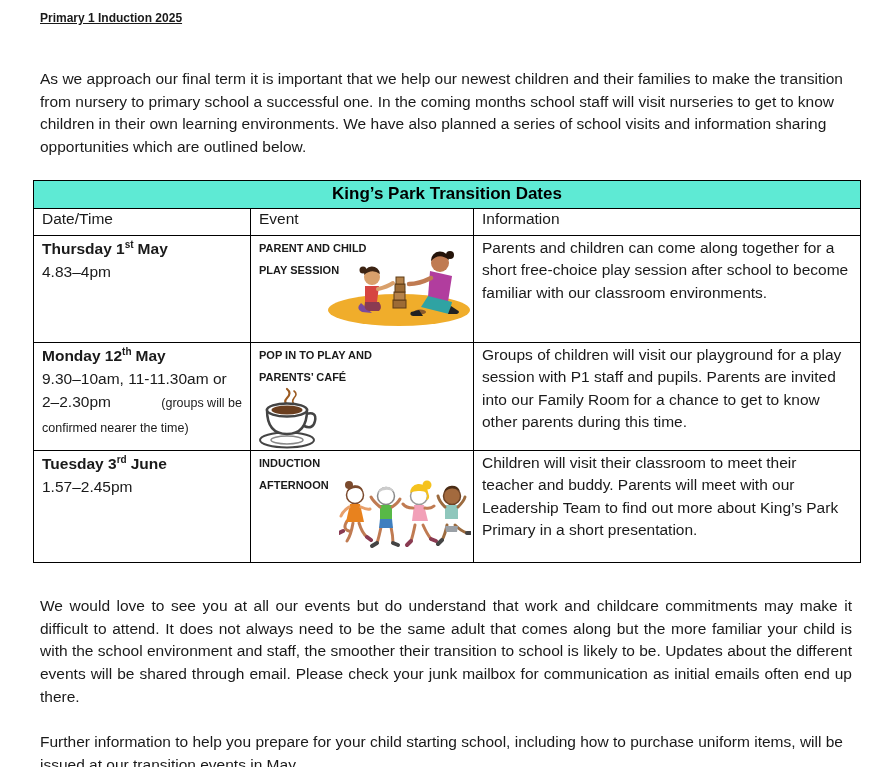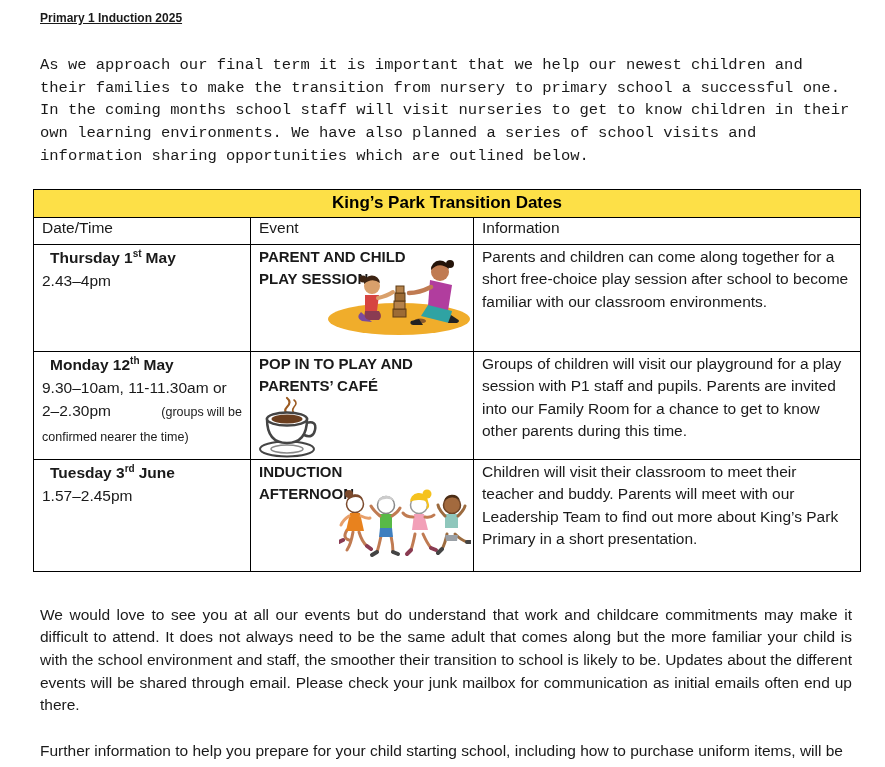--- a/index.html
+++ b/index.html
@@ -10,21 +10,21 @@
     -webkit-font-smoothing:antialiased;
   }
   .content{padding:8px 30px 0 40px;}
   .doc-title{
     font-size:12px;font-weight:bold;text-decoration:underline;
     margin:0;line-height:20px;
   }
   .body-text{
     font-size:15.5px;line-height:22.7px;margin:0;
   }
-  .intro{margin-top:26px;width:812px;font-family:Liberation Mono, monospace;}
+  .intro{margin-top:40px;width:812px;}
   .closing1{margin-top:32px;width:812px;text-align:justify;}
   .closing2{margin-top:23px;width:812px;}
 
   table.transition{
     border-collapse:collapse;table-layout:fixed;
     margin:21px 0 0 -7px;width:827px;
   }
   table.transition td, table.transition th{
     border:1.5px solid #000;vertical-align:top;
     padding:1px 8px 4px 8px;
@@ -34,28 +34,28 @@
     padding:3px 0 4px 0 !important;color:#000;
   }
   .col-head th{
     font-weight:normal;text-align:left;font-size:15.5px;
     padding:1px 8px 2px 8px;height:21px;
   }
   .row-1{height:107px;}
   .row-2{height:108px;}
   .row-3{height:112px;}
 
-  .date-strong{font-weight:bold;font-size:15.5px;line-height:23px;margin-left:8px;}
+  .date-strong{font-weight:bold;font-size:15.5px;line-height:23px;}
   .date-strong sup{font-size:10px;line-height:0;}
   .date-month{margin-left:4px;}
   .time-line{font-size:15.5px;line-height:23px;}
   .note{font-size:12.5px;margin-left:46px;}
 
   .event-cell{position:relative;}
-  .event-text{font-weight:bold;font-size:15px;line-height:22.5px;display:block;}
+  .event-text{font-weight:bold;font-size:11px;line-height:22.5px;display:block;}
   .clipart{position:absolute;display:block;}
   .clipart-play{right:2px;top:12px;}
   .clipart-coffee{left:6px;top:44px;}
   .clipart-children{right:2px;bottom:5px;}
   .info-text{font-size:15.5px;line-height:22.5px;}
 </style>
 </head>
 <body>
 
 <div class="content">
@@ -65,32 +65,32 @@
   <p class="body-text intro">As we approach our final term it is important that we help our newest children and their families to make the transition from nursery to primary school a successful one. In the coming months school staff will visit nurseries to get to know children in their own learning environments. We have also planned a series of school visits and information sharing opportunities which are outlined below.</p>
 
   <table class="transition">
     <colgroup>
       <col style="width:217px">
       <col style="width:223px">
       <col style="width:387px">
     </colgroup>
     <tbody>
         <tr>
-      <td colspan="3" class="tbl-title-cell" style="background-color: #fde047;">King’s Park Transition Dates</td>
+      <td colspan="3" class="tbl-title-cell" style="background-color: #5eead4;">King’s Park Transition Dates</td>
     </tr>
     <tr class="col-head">
       <th>Date/Time</th>
       <th>Event</th>
       <th>Information</th>
     </tr>
 
     <tr class="row-1">
       <td>
         <div class="date-strong"><span>Thursday 1</span><sup>st</sup><span class="date-month">May</span></div>
-        <div class="time-line">2.43–4pm</div>
+        <div class="time-line">4.83–4pm</div>
       </td>
       <td class="event-cell">
         <span class="event-text">PARENT AND CHILD</span>
         <span class="event-text">PLAY SESSION</span>
         <span class="clipart clipart-play">
           <svg width="148" height="80" viewBox="0 0 148 80">
             <ellipse cx="76" cy="62" rx="71" ry="16" fill="#F0AD2B"></ellipse>
 
             <g stroke="#5f3c17" stroke-width="1" fill="#9c6b35">
               <rect x="70" y="52" width="13" height="8"></rect>

